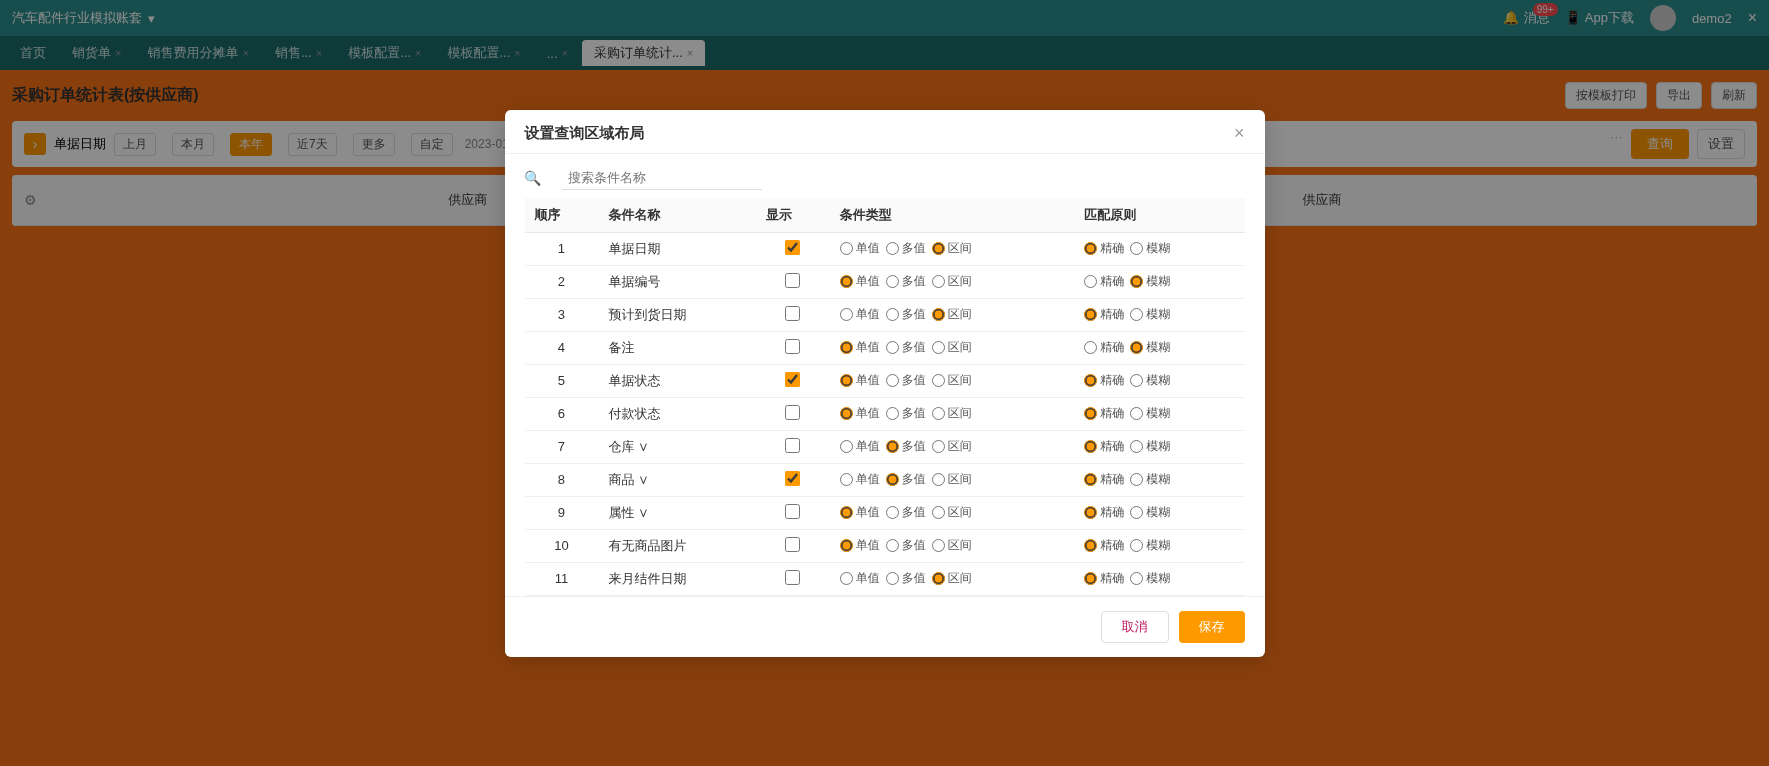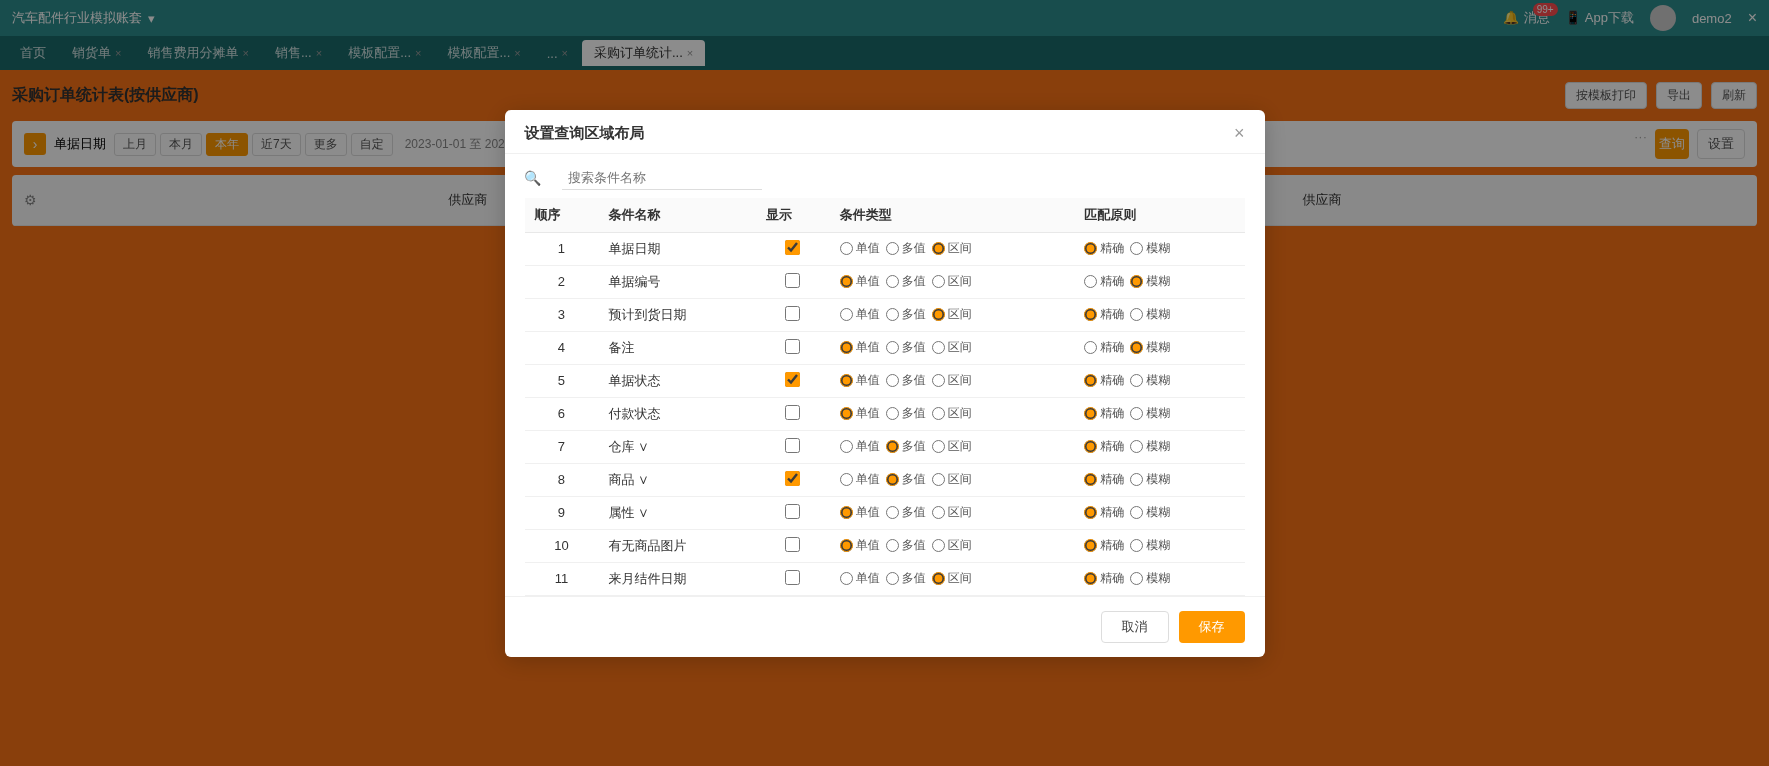--- a/index.html
+++ b/index.html
@@ -87,26 +87,26 @@
     .filter-bar {
       background: white;
       border-radius: 4px;
       padding: 8px 12px;
       margin-bottom: 8px;
       display: flex;
       align-items: center;
       gap: 8px;
     }
     .filter-toggle { background: #f90; color: white; border: none; width: 22px; height: 22px; border-radius: 3px; cursor: pointer; font-size: 14px; }
-    .date-btns { display: flex; gap: 4px; }
+    .date-btns { display: flex; gap: 16px; }
     .date-btn { padding: 2px 8px; border: 1px solid #ddd; border-radius: 3px; background: white; cursor: pointer; font-size: 12px; color: #555; }
     .date-btn.active { background: #f90; color: white; border-color: #f90; }
     .more-btn { padding: 2px 8px; border: 1px solid #ddd; border-radius: 3px; background: white; cursor: pointer; font-size: 12px; color: #555; }
 
-    .query-btn { background: #f90; color: white; border: none; padding: 5px 4px; border-radius: 4px; cursor: pointer; font-size: 13px; }
+    .query-btn { background: #f90; color: white; border: none; padding: 5px 16px; border-radius: 4px; cursor: pointer; font-size: 13px; }
     .settings-btn { border: 1px solid #ddd; background: white; padding: 5px 10px; border-radius: 4px; cursor: pointer; font-size: 13px; color: #555; }
     .ml-auto { margin-left: auto; display: flex; gap: 8px; }
 
     
     .table-area {
       background: white;
       border-radius: 4px;
       overflow: hidden;
     }
     .table-header {
@@ -236,21 +236,21 @@
       gap: 10px;
       border-top: 1px solid #f0f0f0;
     }
     .btn-cancel {
       padding: 6px 20px;
       border: 1px solid #ddd;
       background: white;
       border-radius: 4px;
       cursor: pointer;
       font-size: 13px;
-      color: #404040;
+      color: #be185d;
     }
     .btn-save {
       padding: 6px 20px;
       border: none;
       background: #f90;
       color: white;
       border-radius: 4px;
       cursor: pointer;
       font-size: 13px;
     }

